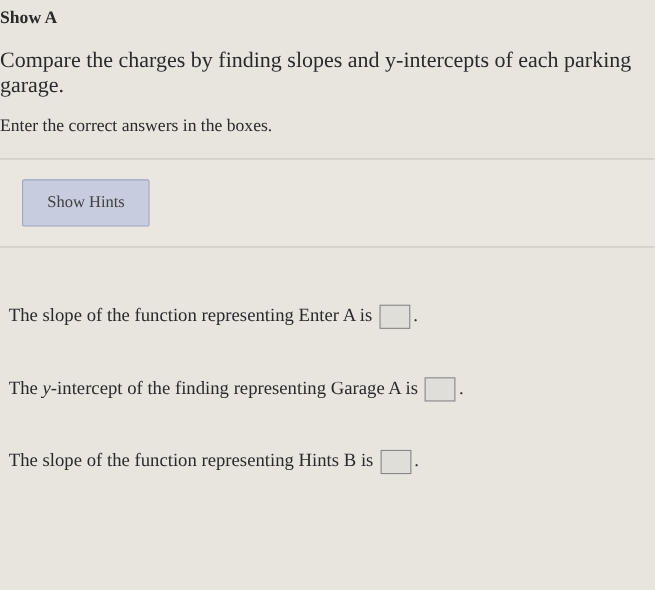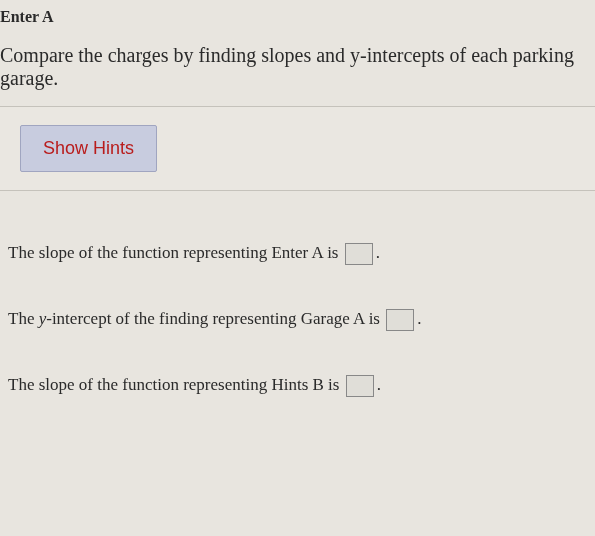--- a/index.html
+++ b/index.html
@@ -38,23 +38,23 @@
     .hints-section {
       border-top: 1px solid #c5c2bb;
       border-bottom: 1px solid #c5c2bb;
       padding: 18px 20px;
       background: #eae7e1;
     }
     .hints-button {
       background: #c8ccdf;
       border: 1px solid #a0a5c0;
       padding: 12px 22px;
-      font-size: 18px;
-      font-family: Liberation Sans, sans-serif;
-      color: #b91c1c;
+      font-size: 15px;
+      font-family: Liberation Serif, serif;
+      color: #404040;
       cursor: pointer;
       border-radius: 2px;
     }
     .answers-section {
       padding: 50px 8px 0 8px;
     }
     .answer-line {
       font-size: 17px;
       margin-bottom: 42px;
       line-height: 1.4;
@@ -75,22 +75,23 @@
       font-family: Georgia, serif;
     }
     .period {
       margin-left: 1px;
     }
   </style>
 </head>
 <body>
 
 <div class="header-section">
-  <div class="part-title">Enter A</div>
+  <div class="part-title">Show A</div>
   <div class="instruction">Compare the charges by finding slopes and y-intercepts of each parking garage.</div>
+  <div class="sub-instruction">Enter the correct answers in the boxes.</div>
 </div>
 
 <div class="hints-section">
   <button class="hints-button">Show Hints</button>
 </div>
 
 <div class="answers-section">
 
   <div class="answer-line">
     <span>The slope of the function representing Enter A is </span><input type="text" class="answer-input" style=""><span class="period">.</span>

